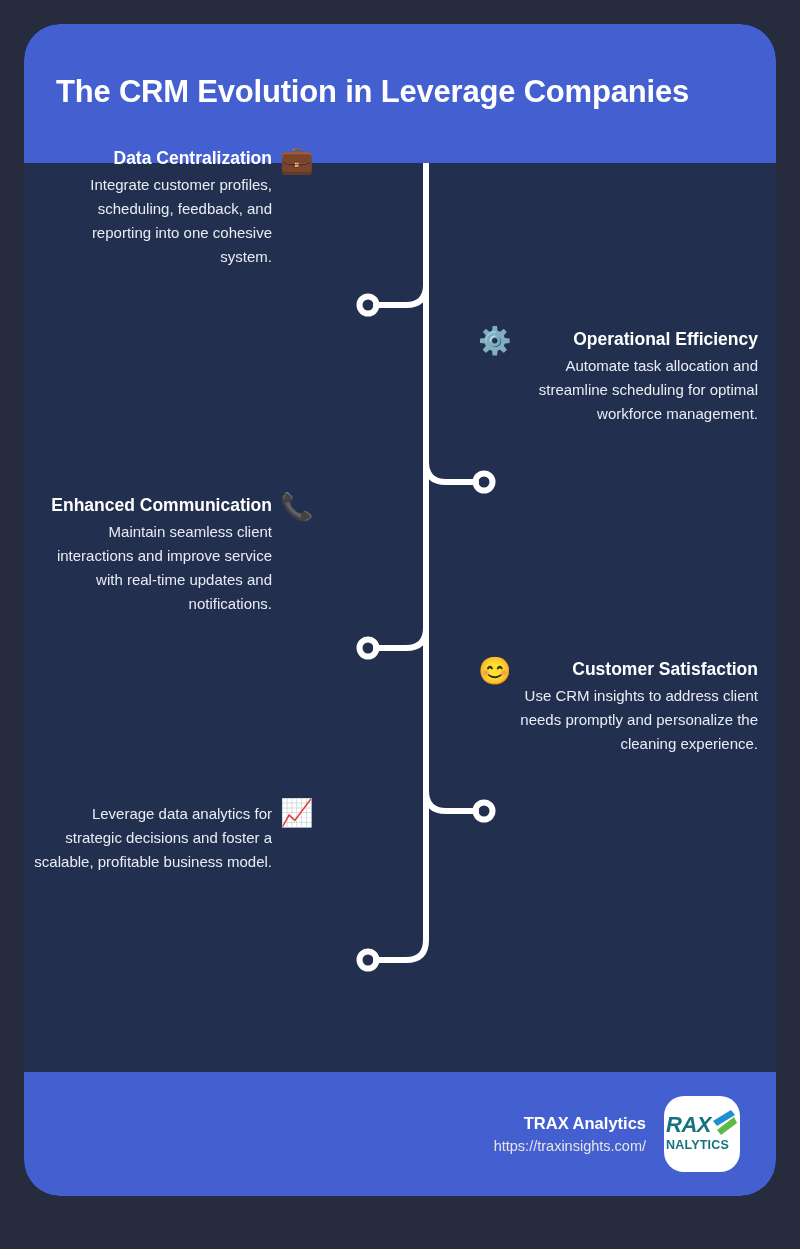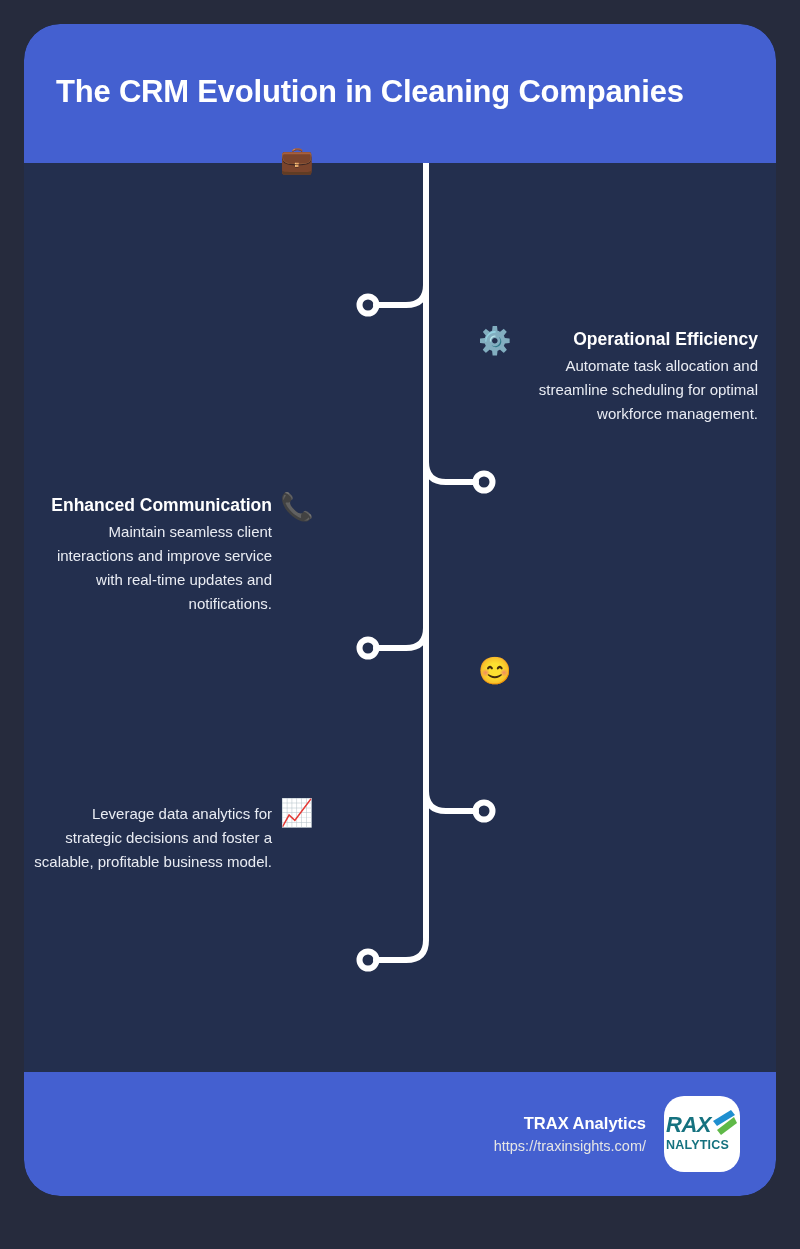--- a/index.html
+++ b/index.html
@@ -162,21 +162,21 @@
     width: 26px;
     height: 30px;
   }
 </style>
 </head>
 <body>
 
 <div class="infographic-card">
 
   <div class="header-band">
-    <div class="header-title">The CRM Evolution in Cleaning Companies</div>
+    <div class="header-title">The CRM Evolution in Leverage Companies</div>
   </div>
 
   <svg class="timeline-svg" viewBox="0 0 752 893" xmlns="http://www.w3.org/2000/svg">
     <g fill="none" stroke="#ffffff" stroke-width="6" stroke-linecap="round">
 
       <path d="M402,0 L402,775"></path>
 
       <path d="M402,122 Q402,142 382,142 L352,142"></path>
 
       <path d="M402,299 Q402,319 422,319 L452,319"></path>
@@ -190,20 +190,24 @@
     <g>
       <circle cx="344" cy="142" r="8.5" fill="none" stroke="#ffffff" stroke-width="6"></circle>
       <circle cx="460" cy="319" r="8.5" fill="none" stroke="#ffffff" stroke-width="6"></circle>
       <circle cx="344" cy="485" r="8.5" fill="none" stroke="#ffffff" stroke-width="6"></circle>
       <circle cx="460" cy="648" r="8.5" fill="none" stroke="#ffffff" stroke-width="6"></circle>
       <circle cx="344" cy="797" r="8.5" fill="none" stroke="#ffffff" stroke-width="6"></circle>
     </g>
   </svg>
 
   <div class="milestone left" style="left:20px; top:122px; width:272px;">
+    <div class="ms-text">
+      <div class="ms-title">Data Centralization</div>
+      <div class="ms-desc">Integrate customer profiles, scheduling, feedback, and reporting into one cohesive system.</div>
+    </div>
     <div class="ms-icon">💼</div>
   </div>
 
   <div class="milestone right" style="left:452px; top:303px; width:290px;">
     <div class="ms-icon">⚙️</div>
     <div class="ms-text">
       <div class="ms-title">Operational Efficiency</div>
       <div class="ms-desc">Automate task allocation and streamline scheduling for optimal workforce management.</div>
     </div>
   </div>
@@ -211,20 +215,24 @@
   <div class="milestone left" style="left:-18px; top:469px; width:310px;justify-content:flex-end;">
     <div class="ms-text">
       <div class="ms-title">Enhanced Communication</div>
       <div class="ms-desc">Maintain seamless client interactions and improve service with real-time updates and notifications.</div>
     </div>
     <div class="ms-icon">📞</div>
   </div>
 
   <div class="milestone right" style="left:452px; top:633px; width:290px;">
     <div class="ms-icon">😊</div>
+    <div class="ms-text">
+      <div class="ms-title">Customer Satisfaction</div>
+      <div class="ms-desc">Use CRM insights to address client needs promptly and personalize the cleaning experience.</div>
+    </div>
   </div>
 
   <div class="milestone left" style="left:-12px; top:775px; width:304px;">
     <div class="ms-text">
       <div class="ms-desc">Leverage data analytics for strategic decisions and foster a scalable, profitable business model.</div>
     </div>
     <div class="ms-icon">📈</div>
   </div>
 
   <div class="footer-band">

